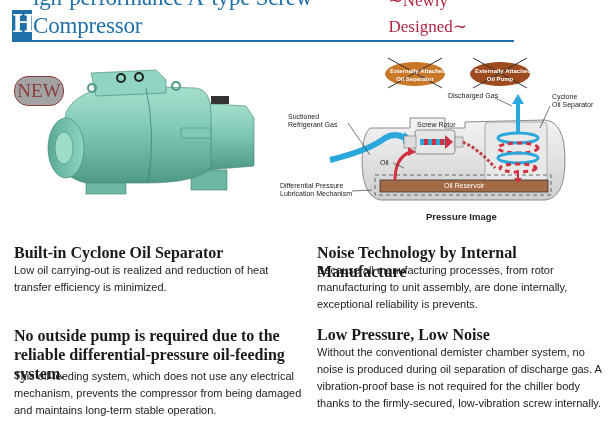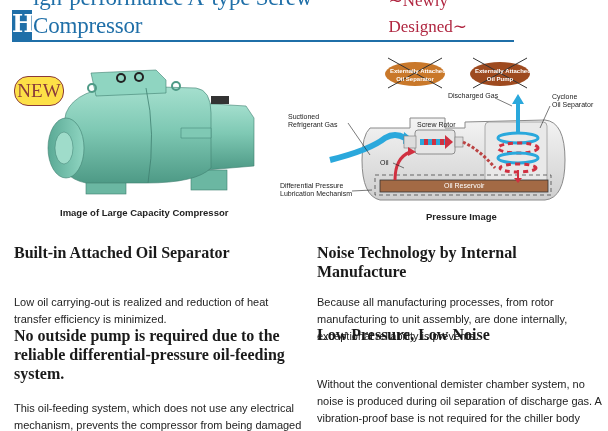--- a/index.html
+++ b/index.html
@@ -5,28 +5,28 @@
   * { box-sizing: border-box; margin: 0; padding: 0; }
   html, body { width: 608px; height: 431px; background: #ffffff; overflow: hidden; }
   body { position: relative; font-family: "Liberation Sans", sans-serif; color: #1a1a1a; }
 
   .header { position: absolute; left: 12px; top: 10px; width: 502px; height: 32px; border-bottom: 2px solid #1f6fa8; display: flex; align-items: flex-end; }
   .header-initial { background: #1f6fa8; color: #fff; font-family: "DejaVu Serif", serif; font-weight: bold; font-size: 24px; line-height: 28px; width: 20px; height: 30px; text-align: center; margin-right: 1px; }
   .header-title { font-family: "Liberation Serif", serif; font-size: 23px; color: #1f6fa8; line-height: 28px; font-weight: normal; letter-spacing: -0.2px; }
   .header-sub { font-family: "Liberation Serif", serif; font-size: 17px; color: #b02640; margin-left: 8px; line-height: 26px; }
 
   .left-figure { position: absolute; left: 6px; top: 58px; width: 290px; height: 165px; }
-  .new-badge { position: absolute; left: 8px; top: 18px; width: 50px; height: 30px; border: 1.5px solid #8a3a3a; border-radius: 14px; color: #8a3a3a; font-family: "Liberation Serif", serif; font-size: 19px; text-align: center; line-height: 27px; background: #fde047; }
+  .new-badge { position: absolute; left: 8px; top: 18px; width: 50px; height: 30px; border: 1.5px solid #8a3a3a; border-radius: 14px; color: #8a3a3a; font-family: "Liberation Serif", serif; font-size: 19px; text-align: center; line-height: 27px; background: #a3a3a3; }
   .caption { position: absolute; font-family: "Liberation Sans", sans-serif; font-weight: bold; font-size: 9.5px; color: #222; white-space: nowrap; }
 
   .right-figure { position: absolute; left: 300px; top: 50px; width: 308px; height: 175px; }
   .diag-label { position: absolute; font-family: "Liberation Sans", sans-serif; font-size: 7px; color: #222; line-height: 8px; white-space: nowrap; }
 
   .section-title { position: absolute; font-family: "Liberation Serif", serif; font-weight: bold; color: #1a1a1a; font-size: 16px; line-height: 19px; }
-  .section-body { position: absolute; font-family: "Liberation Sans", sans-serif; font-size: 11px; line-height: 17px; color: #222; margin-top: 32px; }
+  .section-body { position: absolute; font-family: "Liberation Sans", sans-serif; font-size: 11px; line-height: 17px; color: #222; }
 </style>
 </head>
 <body>
 
 <div class="header">
   <span class="header-initial">H</span>
   <span class="header-title">igh-performance A-type Screw Compressor</span>
   <span class="header-sub">∼Newly Designed∼</span>
 </div>
 
@@ -61,21 +61,20 @@
     <circle cx="86" cy="30" r="4" fill="none" stroke="#4e9a86" stroke-width="2"></circle>
     <circle cx="170" cy="28" r="4" fill="none" stroke="#4e9a86" stroke-width="2"></circle>
 
     <ellipse cx="60" cy="90" rx="18" ry="30" fill="url(#sideG)" stroke="#3f7f70" stroke-width="0.6"></ellipse>
     <ellipse cx="58" cy="90" rx="9" ry="16" fill="#9fdcca" stroke="#3f7f70" stroke-width="0.5"></ellipse>
 
     <path d="M140 30 Q150 75 142 125" fill="none" stroke="#3f7f70" stroke-width="0.8"></path>
     <path d="M175 70 L205 70 L205 80 L175 80 Z" fill="#7fc9b4" stroke="#3f7f70" stroke-width="0.5"></path>
   </svg>
   <div class="new-badge">NEW</div>
-  <div class="caption" style="left:54px; top:149px;">Image of Large Capacity Compressor</div>
 </div>
 
 <div class="right-figure">
   <svg width="308" height="160" viewBox="0 0 308 160" style="position:absolute;left:0;top:0;">
     <defs>
       <linearGradient id="tankG" x1="0" y1="0" x2="0" y2="1">
         <stop offset="0" stop-color="#f4f4f4"></stop>
         <stop offset="1" stop-color="#cfcfcf"></stop>
       </linearGradient>
     </defs>
@@ -154,21 +153,21 @@
   <div class="diag-label" style="left:80px; top:109px;">Oil</div>
   <div class="diag-label" style="left:-20px; top:132px;">
     <div>Differential Pressure</div>
     <div>Lubrication Mechanism</div>
   </div>
   <div class="diag-label" style="left:144px; top:132px; color:#fff;">Oil Reservoir</div>
 
   <div class="caption" style="left:126px; top:161px;">Pressure Image</div>
 </div>
 
-<div class="section-title" style="left:14px; top:243px; width:290px;">Built-in Attached Oil Separator</div>
+<div class="section-title" style="left:14px; top:243px; width:290px;">Built-in Cyclone Oil Separator</div>
 <div class="section-body" style="left:14px; top:262px; width:280px;">Low oil carrying-out is realized and reduction of heat transfer efficiency is minimized.</div>
 
 <div class="section-title" style="left:14px; top:326px; width:290px;">No outside pump is required due to the reliable differential-pressure oil-feeding system.</div>
 <div class="section-body" style="left:14px; top:368px; width:292px;">This oil-feeding system, which does not use any electrical mechanism, prevents the compressor from being damaged and maintains long-term stable operation.</div>
 
 <div class="section-title" style="left:317px; top:243px; width:290px;">Noise Technology by Internal Manufacture</div>
 <div class="section-body" style="left:317px; top:262px; width:262px;">Because all manufacturing processes, from rotor manufacturing to unit assembly, are done internally, exceptional reliability is prevents.</div>
 
 <div class="section-title" style="left:317px; top:325px; width:290px;">Low Pressure, Low Noise</div>
 <div class="section-body" style="left:317px; top:344px; width:290px;">Without the conventional demister chamber system, no noise is produced during oil separation of discharge gas. A vibration-proof base is not required for the chiller body thanks to the firmly-secured, low-vibration screw internally.</div>

